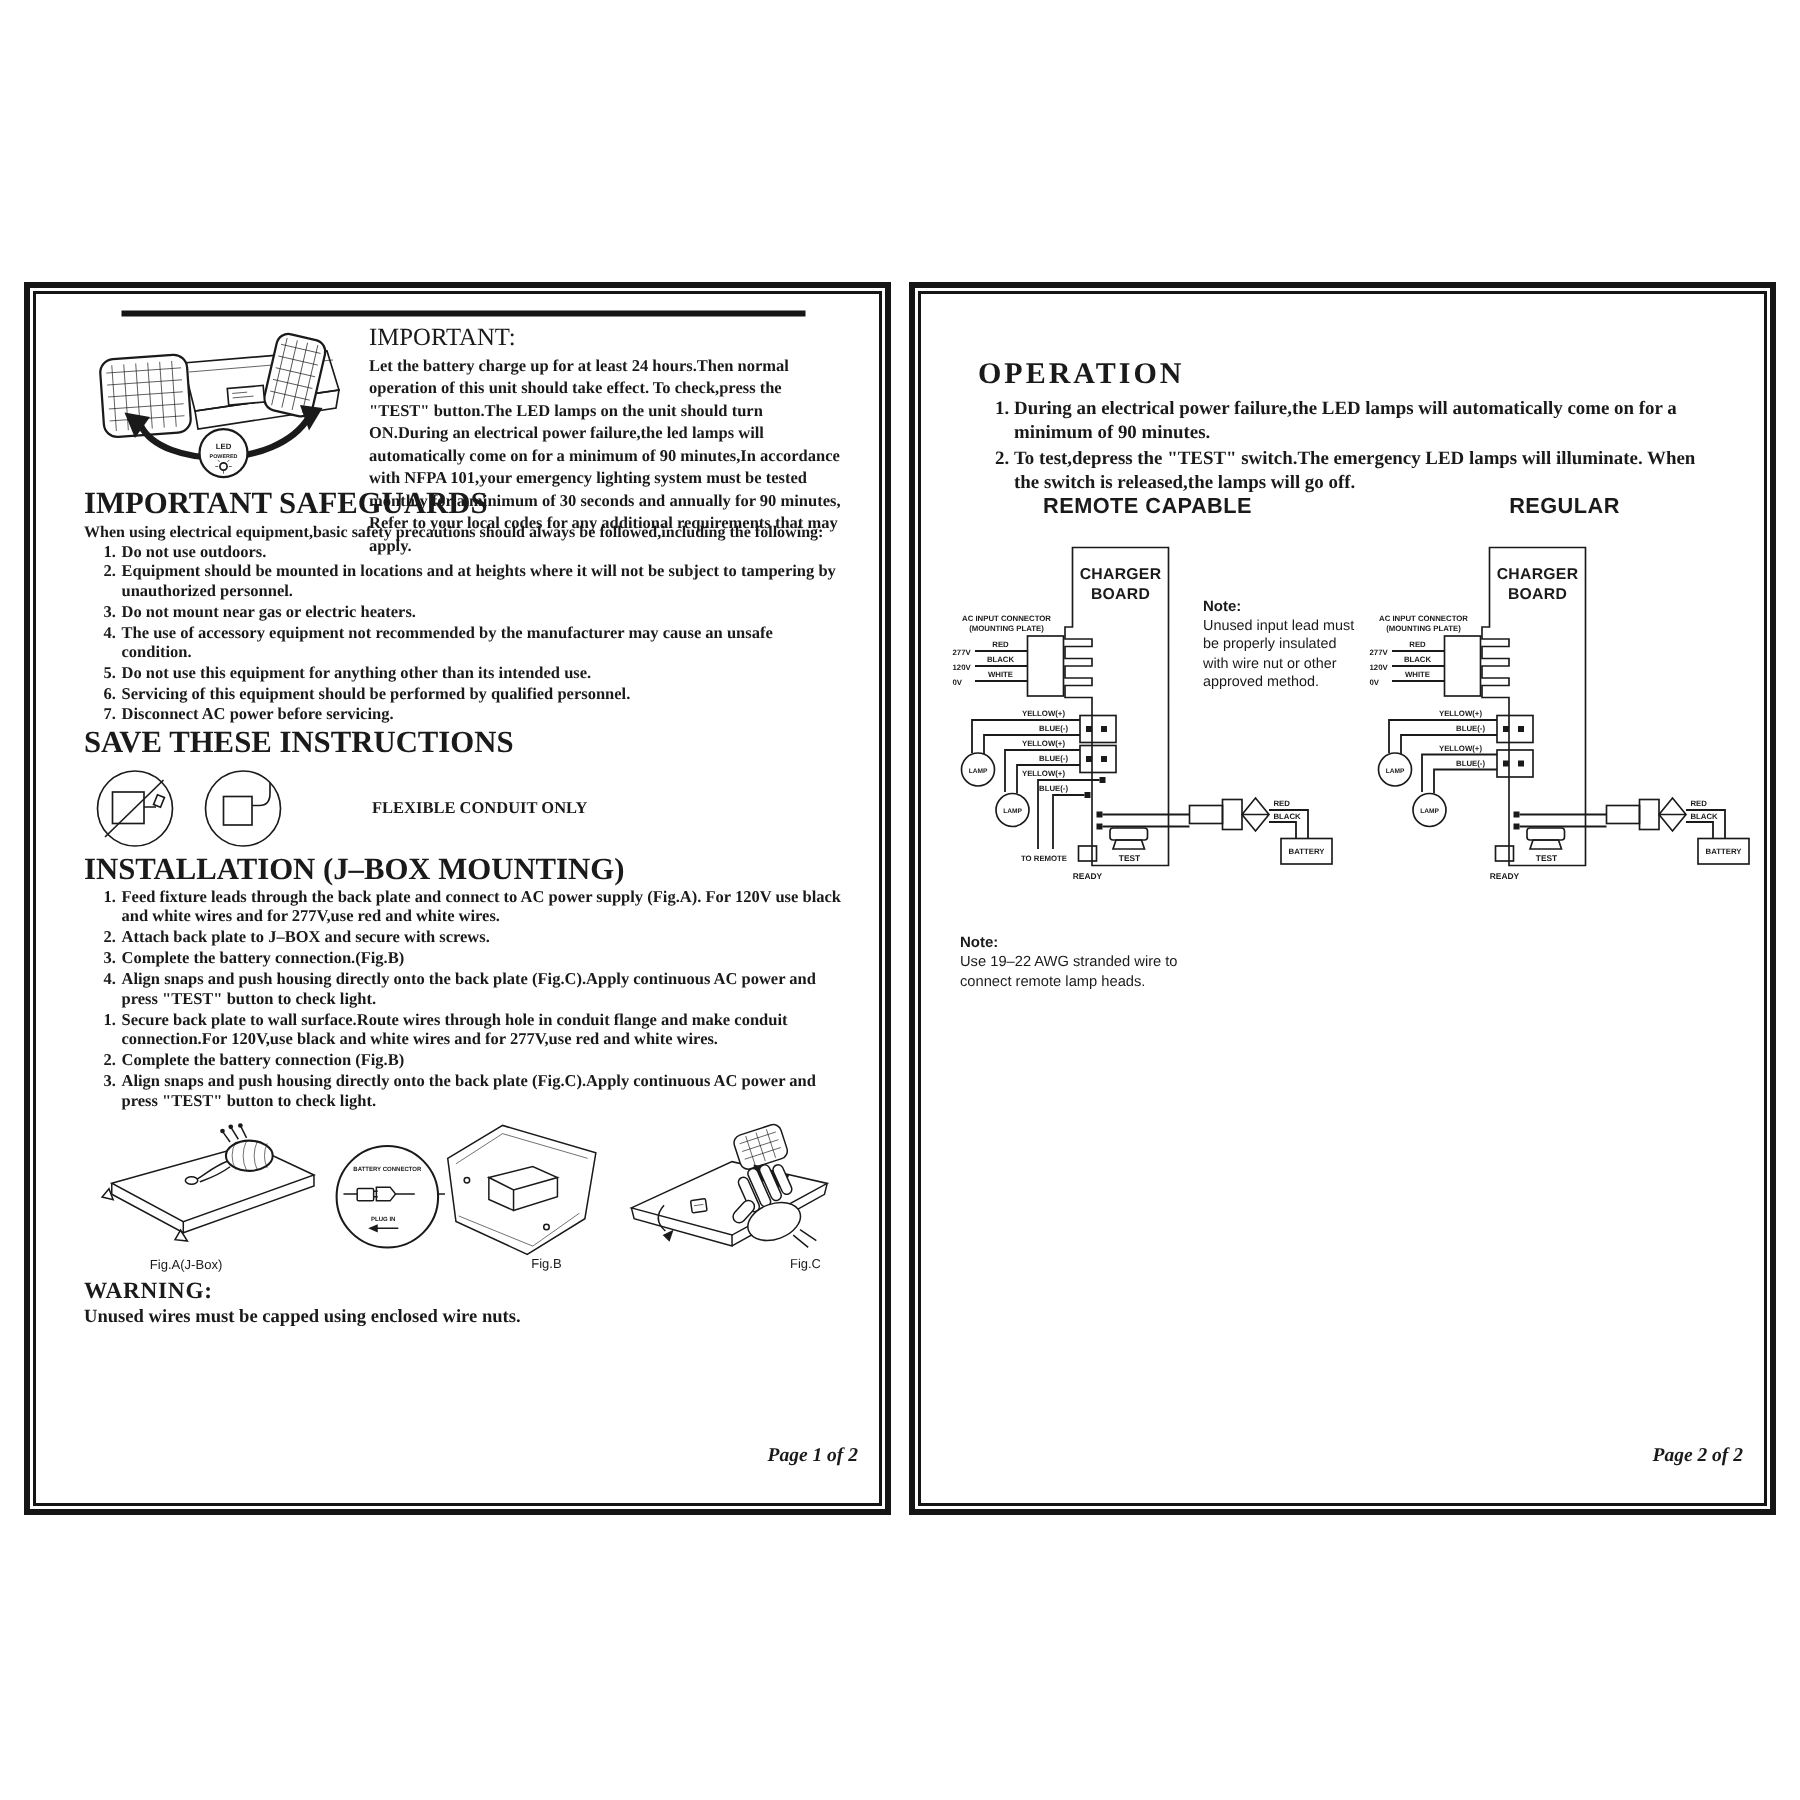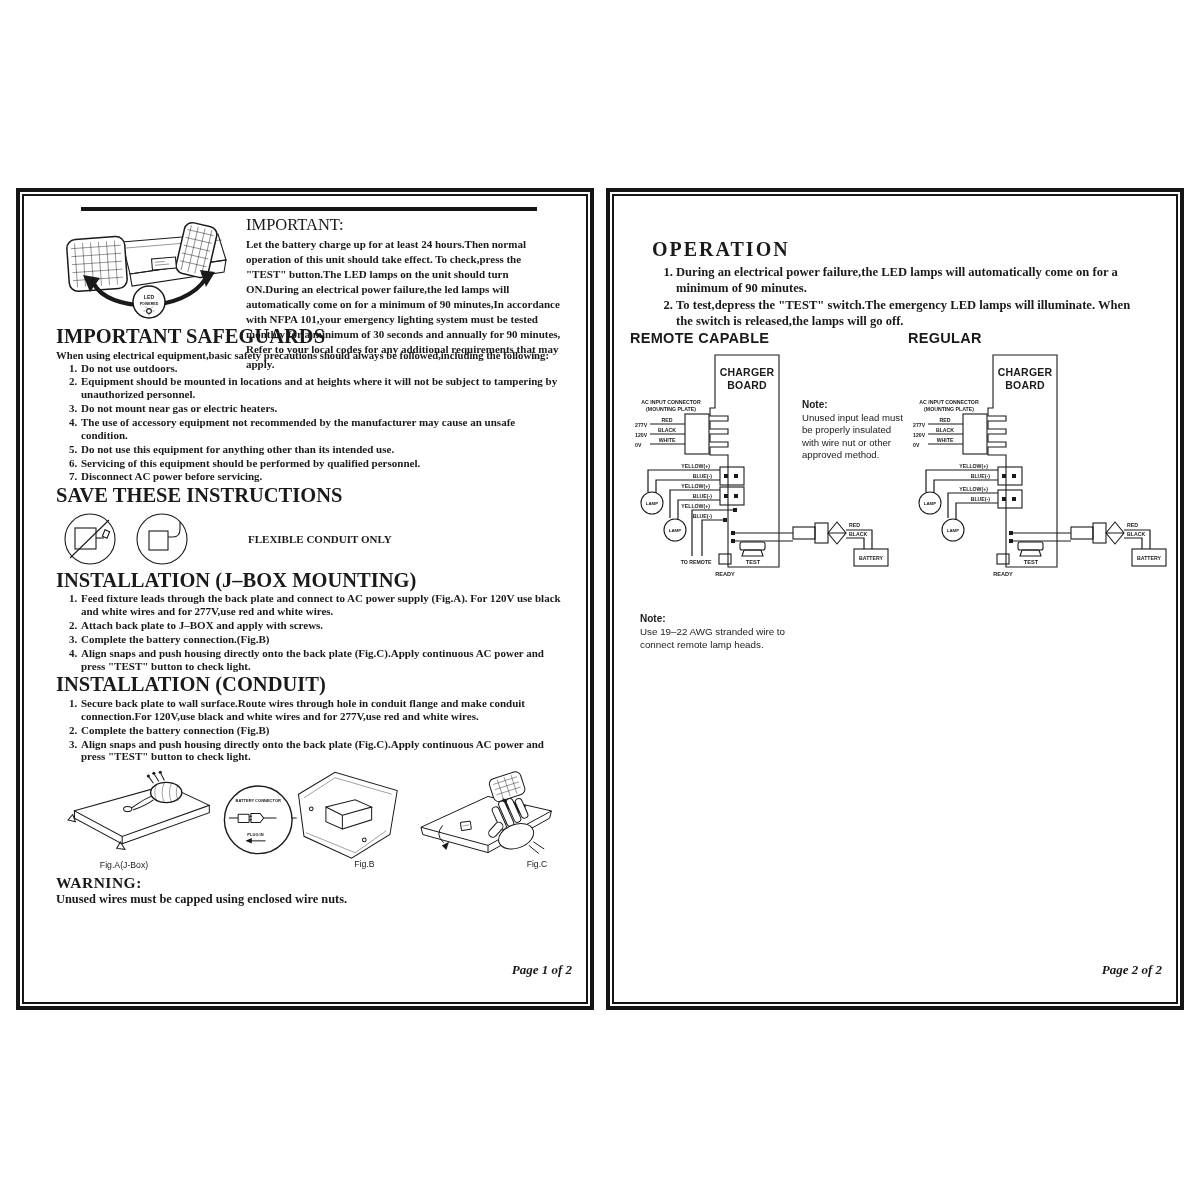--- a/index.html
+++ b/index.html
@@ -35,21 +35,21 @@
   
   .p2c{padding:42px 28px 0 38px;height:100%;box-sizing:border-box;position:relative;}
   .op-h{font-size:20px;font-weight:bold;letter-spacing:2px;margin:0 0 4px;}
   ol.lst2{margin:0;padding-left:24px;font-weight:bold;font-size:12.6px;line-height:1.26;}
   ol.lst2 li{margin:1px 0;}
   .wd-h{font-size:20px;font-weight:bold;letter-spacing:2px;margin:26px 0 10px;}
   .wiring-row{display:flex;margin-left:-22px;position:relative;}
   .wcol{width:270px;position:relative;flex:none;}
   .wcol.right{margin-left:8px;}
   .wtitle{font-family:"Liberation Sans", sans-serif;font-weight:bold;font-size:14.5px;
-          text-align:left;margin-bottom:6px;letter-spacing:.3px;}
+          text-align:center;margin-bottom:16px;letter-spacing:.3px;}
   svg.diagram{width:270px;height:250px;display:block;}
   .note-right{position:absolute;left:172px;top:68px;width:104px;
           font-family:"Liberation Sans", sans-serif;font-size:9.6px;line-height:1.3;}
   .note-right .nh{font-weight:bold;font-size:10px;}
   .note-bottom{margin:10px 0 0 -12px;width:150px;
           font-family:"Liberation Sans", sans-serif;font-size:9.8px;line-height:1.3;}
   .note-bottom .nh{font-weight:bold;font-size:10px;}
 
   
   .ln{fill:none;stroke:#1a1a1a;stroke-width:1.1;}
@@ -136,26 +136,25 @@
         <circle class="ln" cx="28" cy="28" r="25" stroke-width="1.5"></circle>
         <rect class="ln" x="15" y="20" width="19" height="19" stroke-width="1.3"></rect>
         <path class="ln" d="M34,26 h5 q7,0 7,-8 v-7" stroke-width="1.5"></path>
       </svg>
       <span class="cond-label">FLEXIBLE CONDUIT ONLY</span>
     </div>
 
     <div class="sec">INSTALLATION (J–BOX MOUNTING)</div>
     <ol class="lst">
       <li>Feed fixture leads through the back plate and connect to AC power supply (Fig.A). For 120V use black and white wires and for 277V,use red and white wires.</li>
-      <li>Attach back plate to J–BOX and apply with screws.</li>
+      <li>Attach back plate to J–BOX and secure with screws.</li>
       <li>Complete the battery connection.(Fig.B)</li>
       <li>Align snaps and push housing directly onto the back plate (Fig.C).Apply continuous AC power and press "TEST" button to check light.</li>
     </ol>
 
-    <div class="sec">INSTALLATION (CONDUIT)</div>
     <ol class="lst">
       <li>Secure back plate to wall surface.Route wires through hole in conduit flange and make conduit connection.For 120V,use black and white wires and for 277V,use red and white wires.</li>
       <li>Complete the battery connection (Fig.B)</li>
       <li>Align snaps and push housing directly onto the back plate (Fig.C).Apply continuous AC power and press "TEST" button to check light.</li>
     </ol>
 
     <div class="figs">
       <svg width="172" height="106" viewBox="0 0 175 112">
         <path class="lnw" d="M18,46 L118,18 L165,40 L70,74 Z"></path>
         <path class="ln" d="M18,46 L18,54 L70,82 L70,74 M165,40 L165,48 L70,82"></path>

